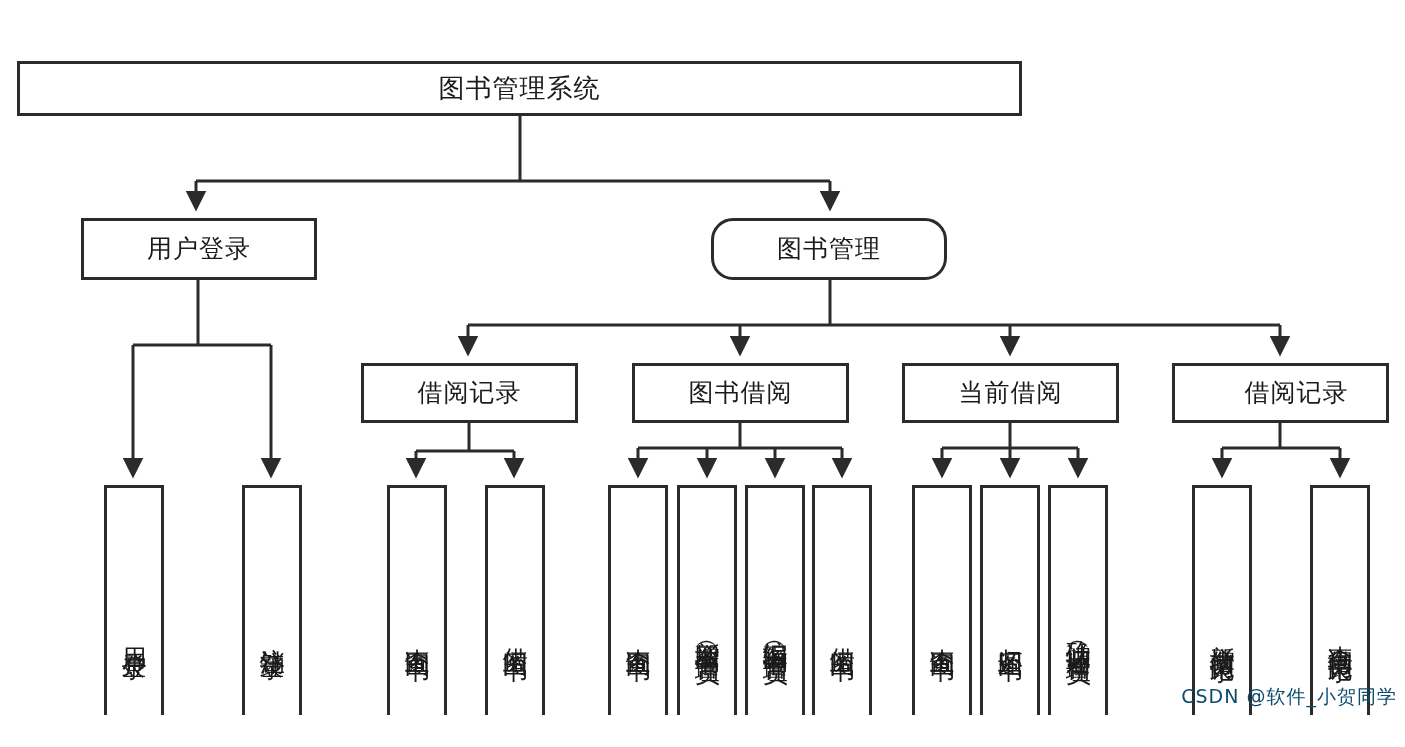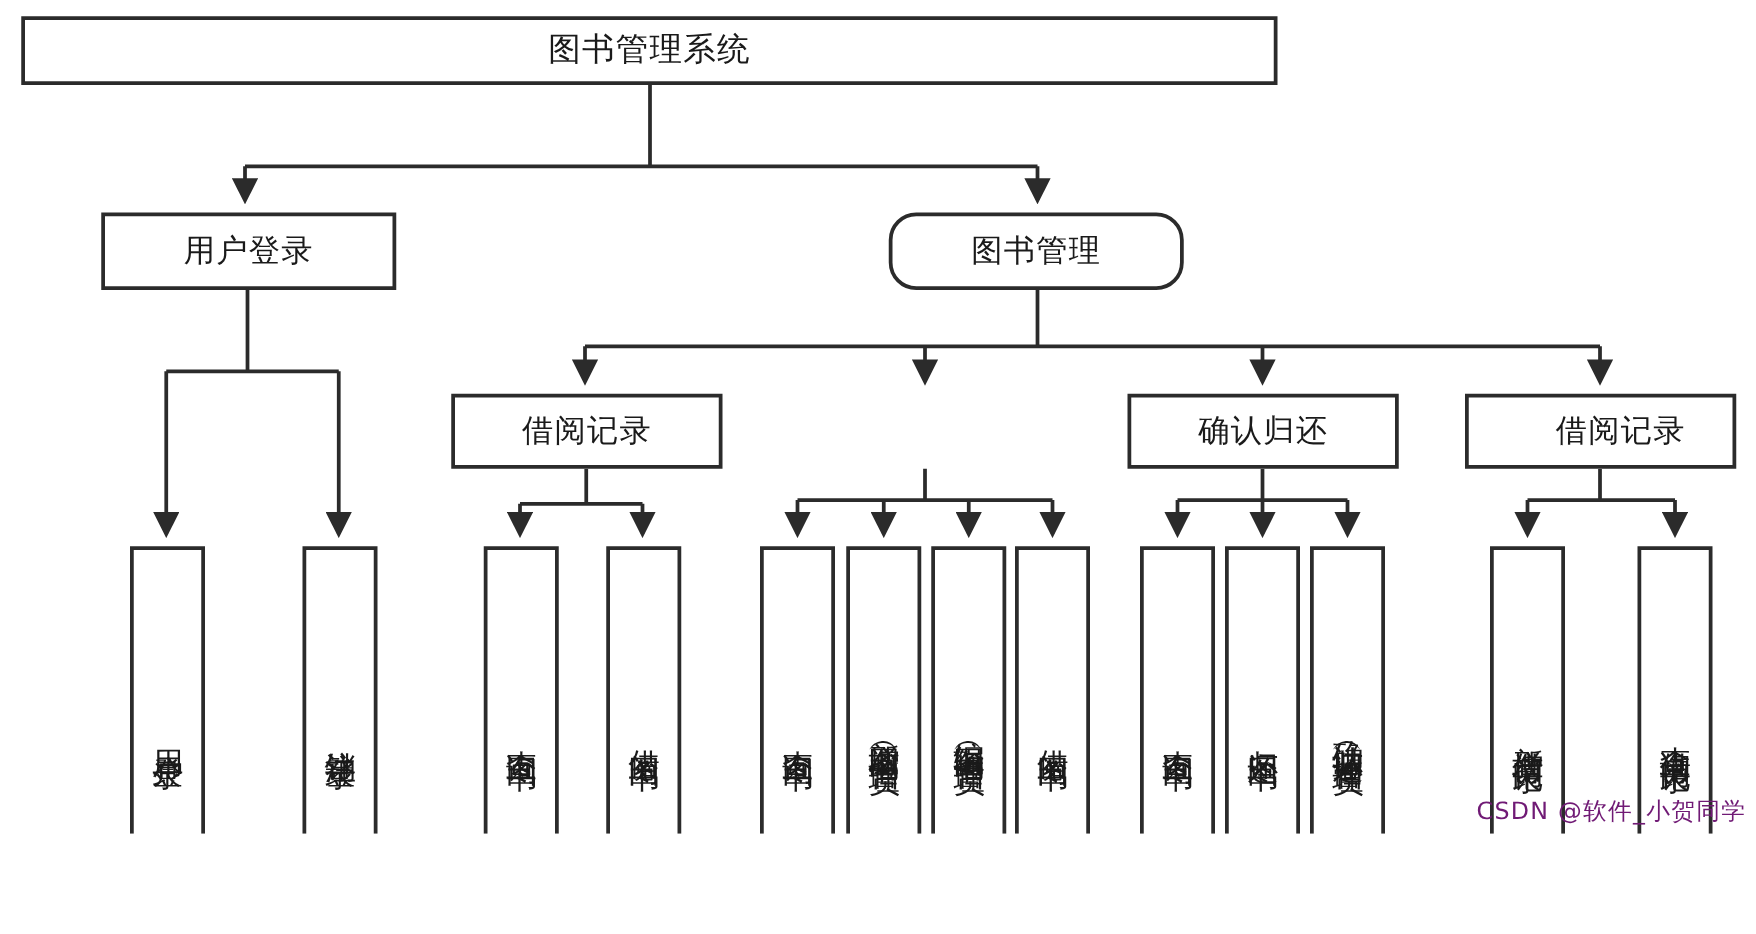--- a/index.html
+++ b/index.html
@@ -10,20 +10,21 @@
   }
   body {
     font-family: "DejaVu Sans", "Liberation Sans", sans-serif;
   }
   #canvas {
     position: relative;
     width: 1405px;
     height: 667px;
     background: #ffffff;
     overflow: hidden;
+    margin-top: 48px;
   }
   #edges {
     position: absolute;
     left: 0;
     top: 0;
     width: 1405px;
     height: 747px;
     pointer-events: none;
   }
   .node {
@@ -58,21 +59,21 @@
     display: block;
   }
   .node.root {
     font-size: 26px;
   }
   .watermark {
     position: absolute;
     right: 8px;
     bottom: 5px;
     font-size: 19px;
-    color: #701a75;
+    color: #0c4a6e;
     letter-spacing: 1px;
     white-space: nowrap;
     font-family: "DejaVu Sans", "Liberation Sans", sans-serif;
   }
 </style>
 </head>
 <body>
 
 <div id="canvas">
 
@@ -133,22 +134,25 @@
   <div class="node horiz" style="left:81px; top:170px; width:236px; height:62px;">
     <span>用户登录</span>
   </div>
   <div class="node horiz" style="left:711px; top:170px; width:236px; height:62px;border-radius:22px;">
     <span>图书管理</span>
   </div>
 
   <div class="node horiz" style="left:361px; top:315px; width:217px; height:60px;">
     <span>借阅记录</span>
   </div>
+  <div class="node horiz" style="left:632px; top:315px; width:217px; height:60px;">
+    <span>图书借阅</span>
+  </div>
   <div class="node horiz" style="left:902px; top:315px; width:217px; height:60px;">
-    <span>确认归还</span>
+    <span>当前借阅</span>
   </div>
   <div class="node horiz" style="left:1172px; top:315px; width:217px; height:60px;padding-left:32px;">
     <span>借阅记录</span>
   </div>
 
   <div class="node vert" style="left:104px; top:437px; width:60px; height:298px;">
     <span class="vlabel">用户登录</span>
   </div>
   <div class="node vert" style="left:242px; top:437px; width:60px; height:298px;">
     <span class="vlabel">注销登录</span>

